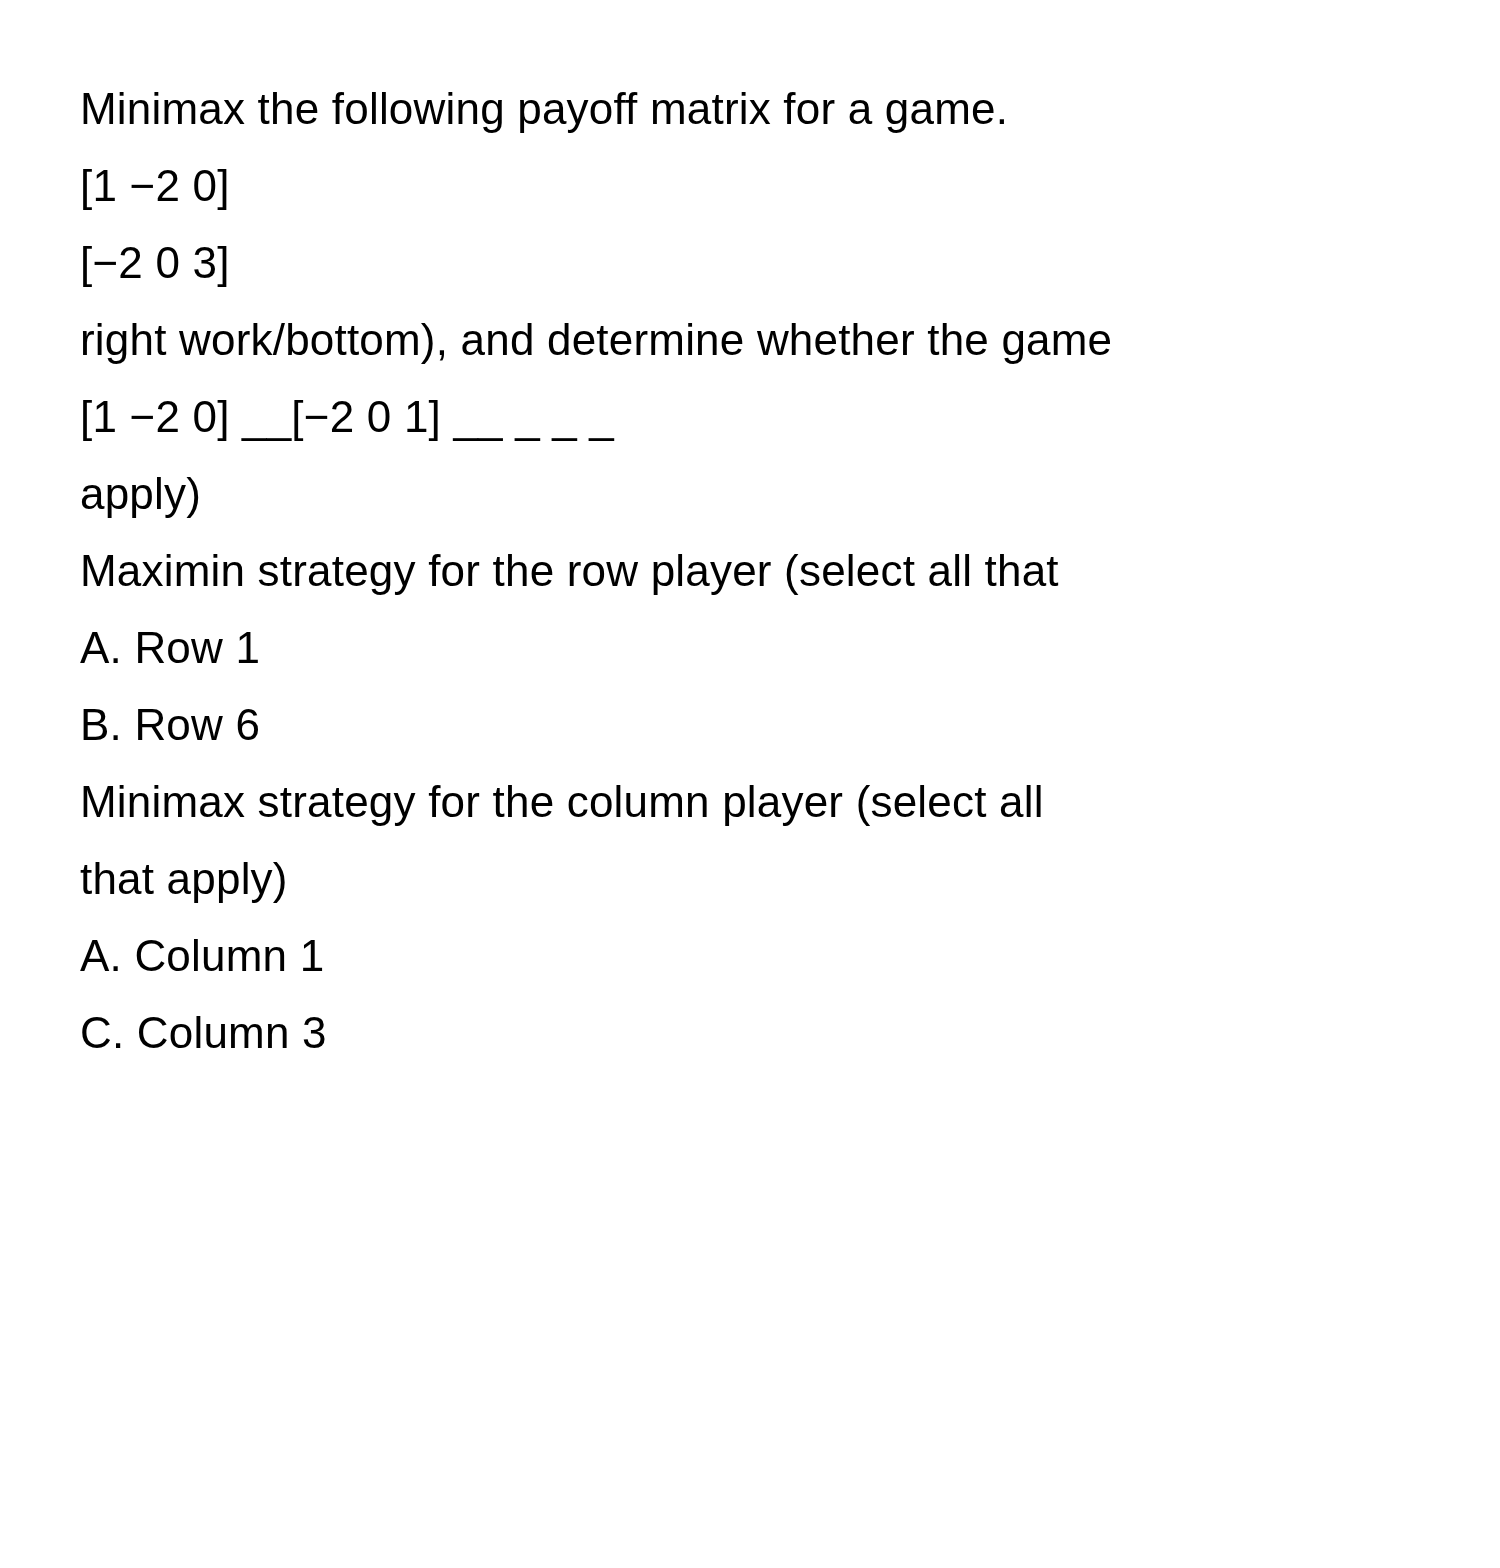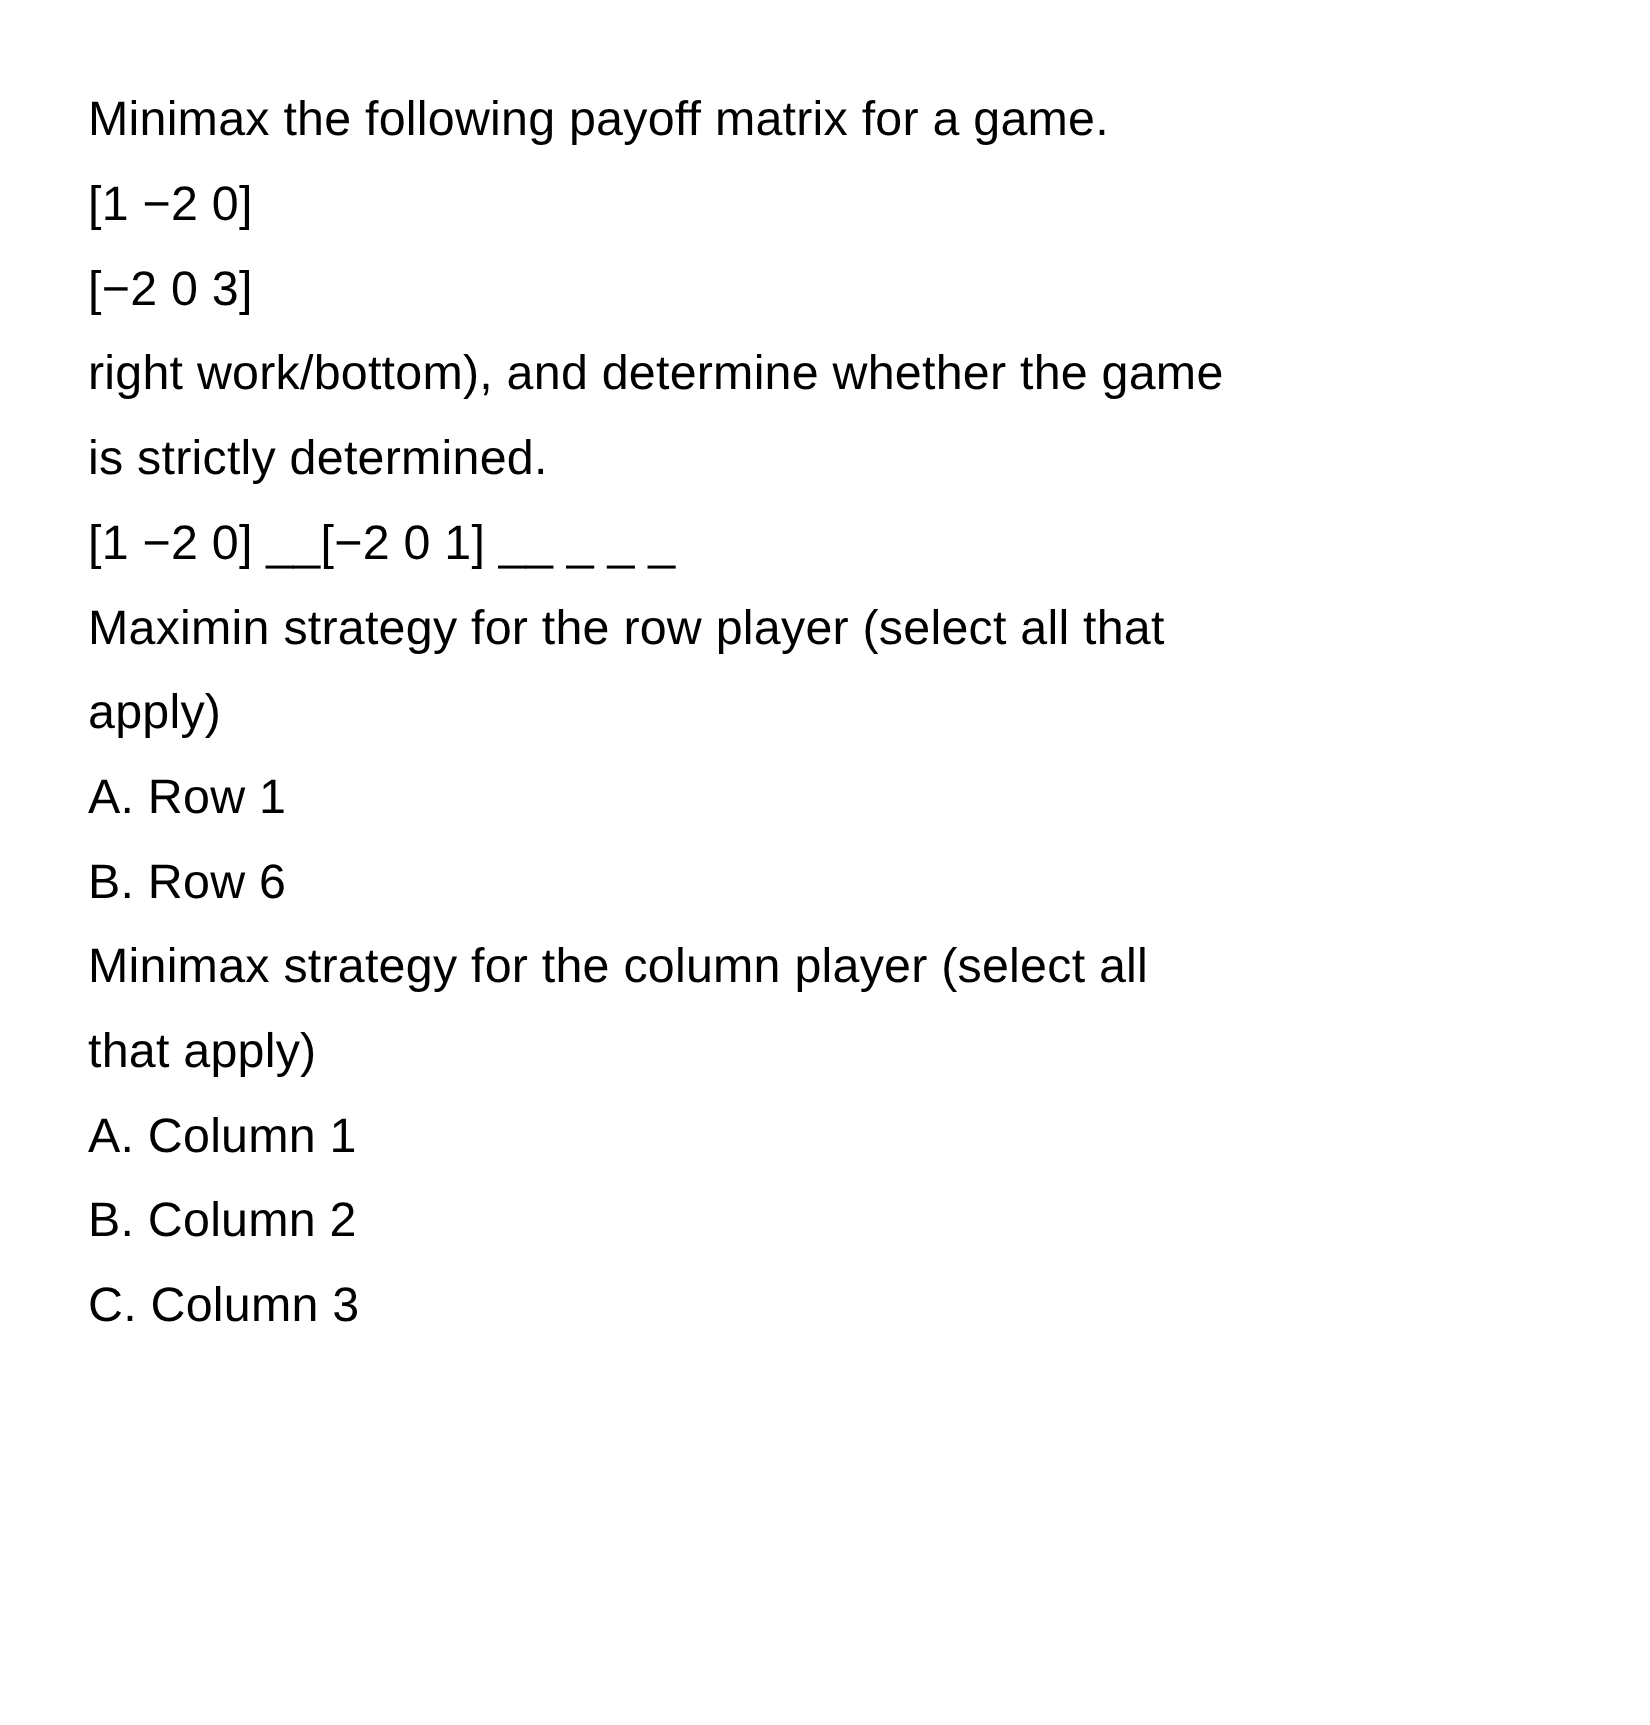--- a/index.html
+++ b/index.html
@@ -26,24 +26,22 @@
     }
   </style>
 </head>
 <body>
 
 <div class="content">
   <span class="line">Minimax the following payoff matrix for a game.</span>
   <span class="line">[1 −2 0]</span>
   <span class="line">[−2 0 3]</span>
   <span class="line">right work/bottom), and determine whether the game</span>
-  <span class="line">is strictly determined.</span>
   <span class="line">[1 −2 0] __[−2 0 1] __ _ _ _</span>
+  <span class="line">apply)</span>
   <span class="line">Maximin strategy for the row player (select all that</span>
-  <span class="line">apply)</span>
   <span class="line">A. Row 1</span>
   <span class="line">B. Row 6</span>
   <span class="line">Minimax strategy for the column player (select all</span>
   <span class="line">that apply)</span>
   <span class="line">A. Column 1</span>
-  <span class="line">B. Column 2</span>
   <span class="line">C. Column 3</span>
 </div>
 
 </body></html>

